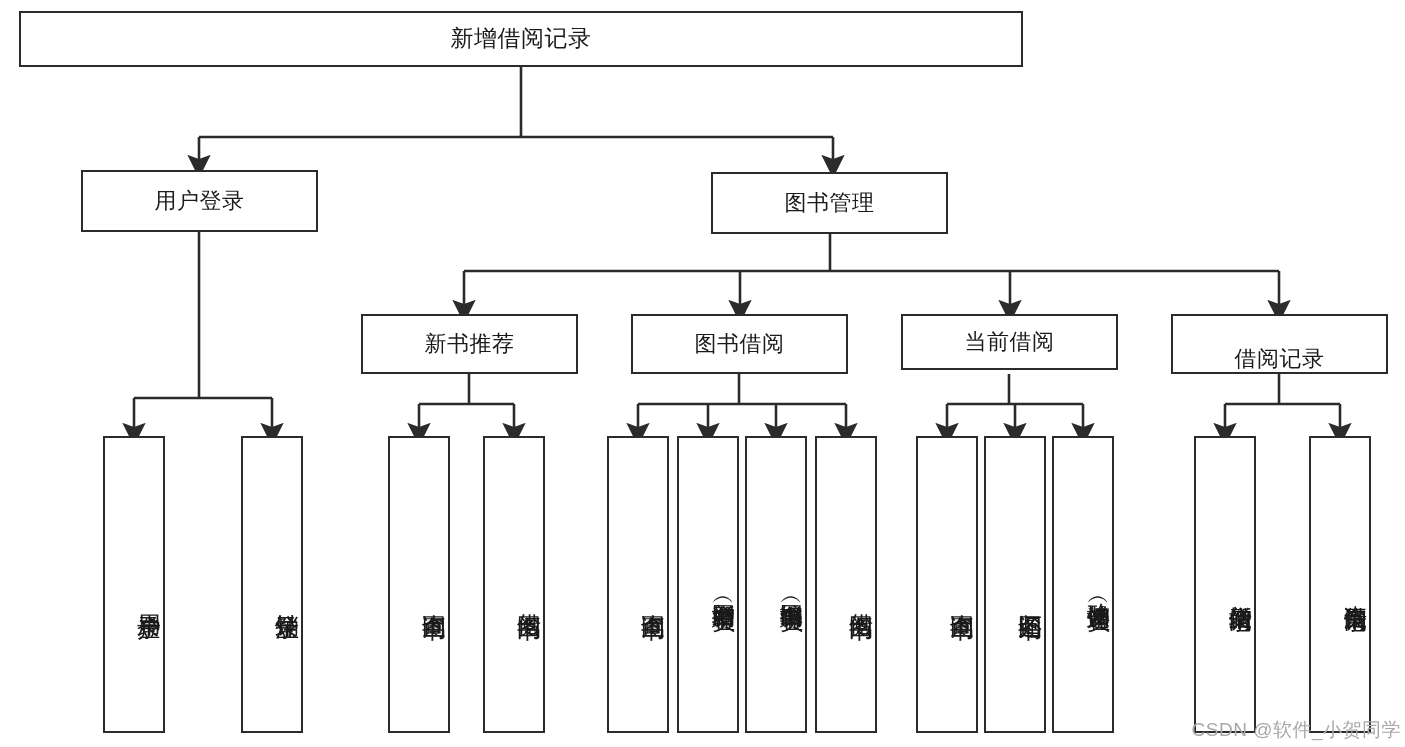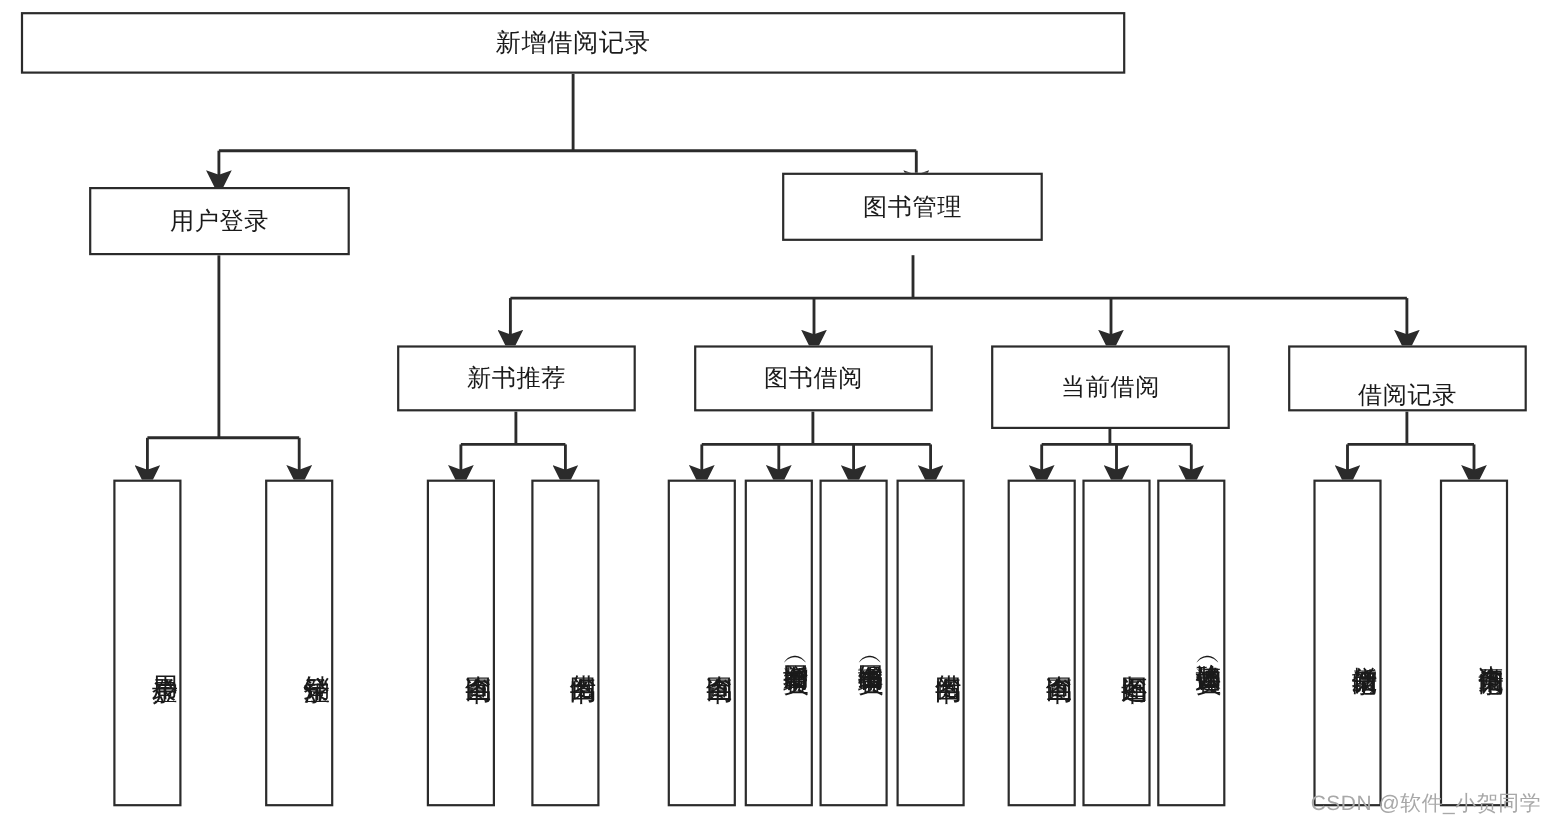--- a/index.html
+++ b/index.html
@@ -126,31 +126,31 @@
     </g>
   </svg>
 
   <div class="node node-h node-root" style="left:19px; top:11px; width:1004px; height:56px;">
     <span>新增借阅记录</span>
   </div>
 
   <div class="node node-h" style="left:81px; top:170px; width:237px; height:62px;">
     <span>用户登录</span>
   </div>
-  <div class="node node-h" style="left:711px; top:157px; width:237px; height:62px;">
+  <div class="node node-h" style="left:711px; top:172px; width:237px; height:62px;">
     <span>图书管理</span>
   </div>
 
   <div class="node node-h" style="left:631px; top:314px; width:217px; height:60px;">
     <span>图书借阅</span>
   </div>
   <div class="node node-h" style="left:361px; top:314px; width:217px; height:60px;">
     <span>新书推荐</span>
   </div>
-  <div class="node node-h" style="left:901px; top:314px; width:217px; height:76px;">
+  <div class="node node-h" style="left:901px; top:314px; width:217px; height:56px;">
     <span>当前借阅</span>
   </div>
   <div class="node node-h" style="left:1171px; top:314px; width:217px; height:60px;align-items:flex-end;">
     <span>借阅记录</span>
   </div>
 
   <div class="node node-v" style="left:103px; top:436px; width:62px; height:297px;">
     <span>用户登录</span>
   </div>
   <div class="node node-v" style="left:241px; top:436px; width:62px; height:297px;">

